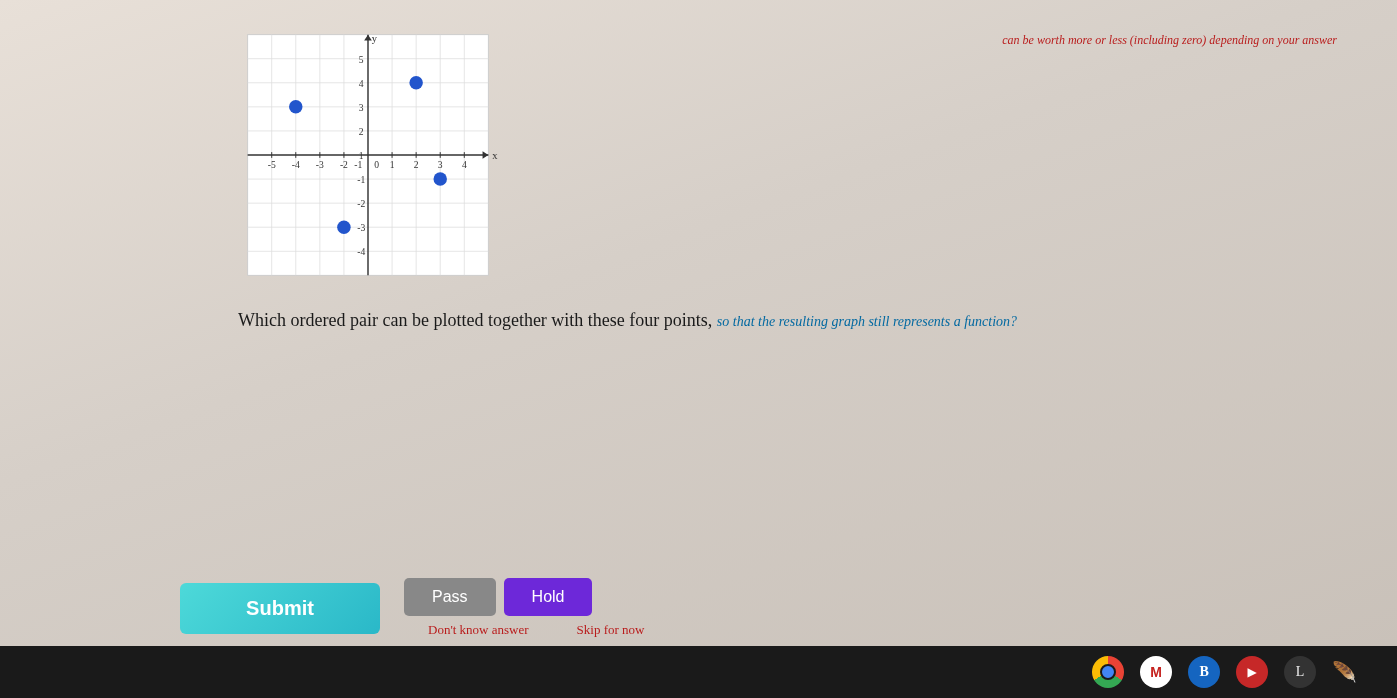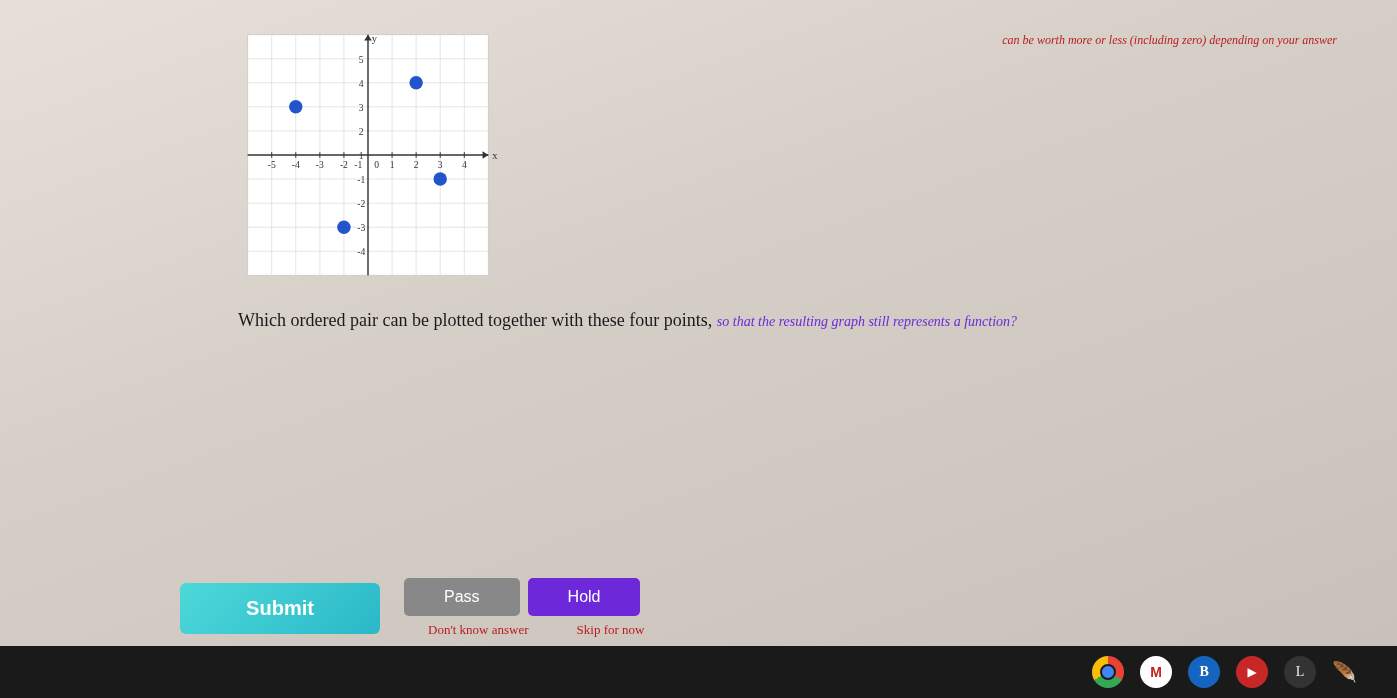--- a/index.html
+++ b/index.html
@@ -71,21 +71,21 @@
       color: #1a1a1a;
       margin-left: 58px;
       margin-bottom: 6px;
       max-width: 820px;
       line-height: 1.4;
     }
 
     .question-text .small-italic {
       font-size: 14px;
       font-style: italic;
-      color: #6d28d9;
+      color: #0369a1;
     }
 
     .answer-options {
       display: flex;
       align-items: center;
       gap: 36px;
       margin-left: 58px;
       margin-top: 18px;
     }
 
@@ -133,21 +133,21 @@
       flex-direction: column;
       gap: 2px;
     }
 
     .pass-hold-buttons {
       display: flex;
       gap: 8px;
     }
 
     .pass-btn, .hold-btn {
-      padding: 10px 40px;
+      padding: 10px 28px;
       border: none;
       border-radius: 5px;
       font-size: 16px;
       cursor: pointer;
       color: #fff;
     }
 
     .pass-btn {
       background: #888;
     }

